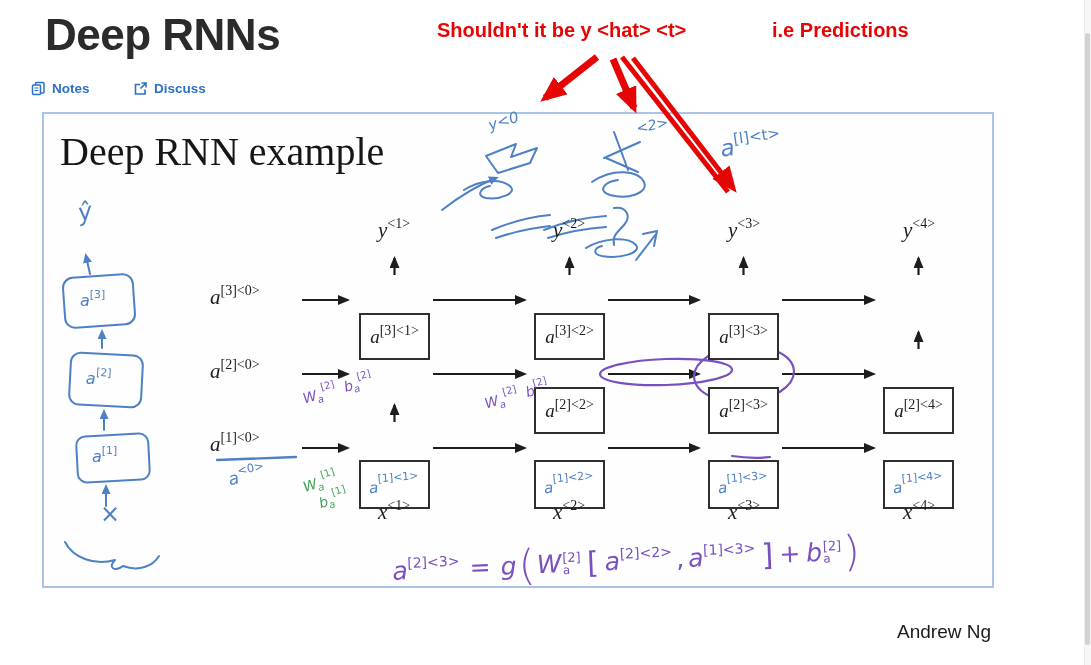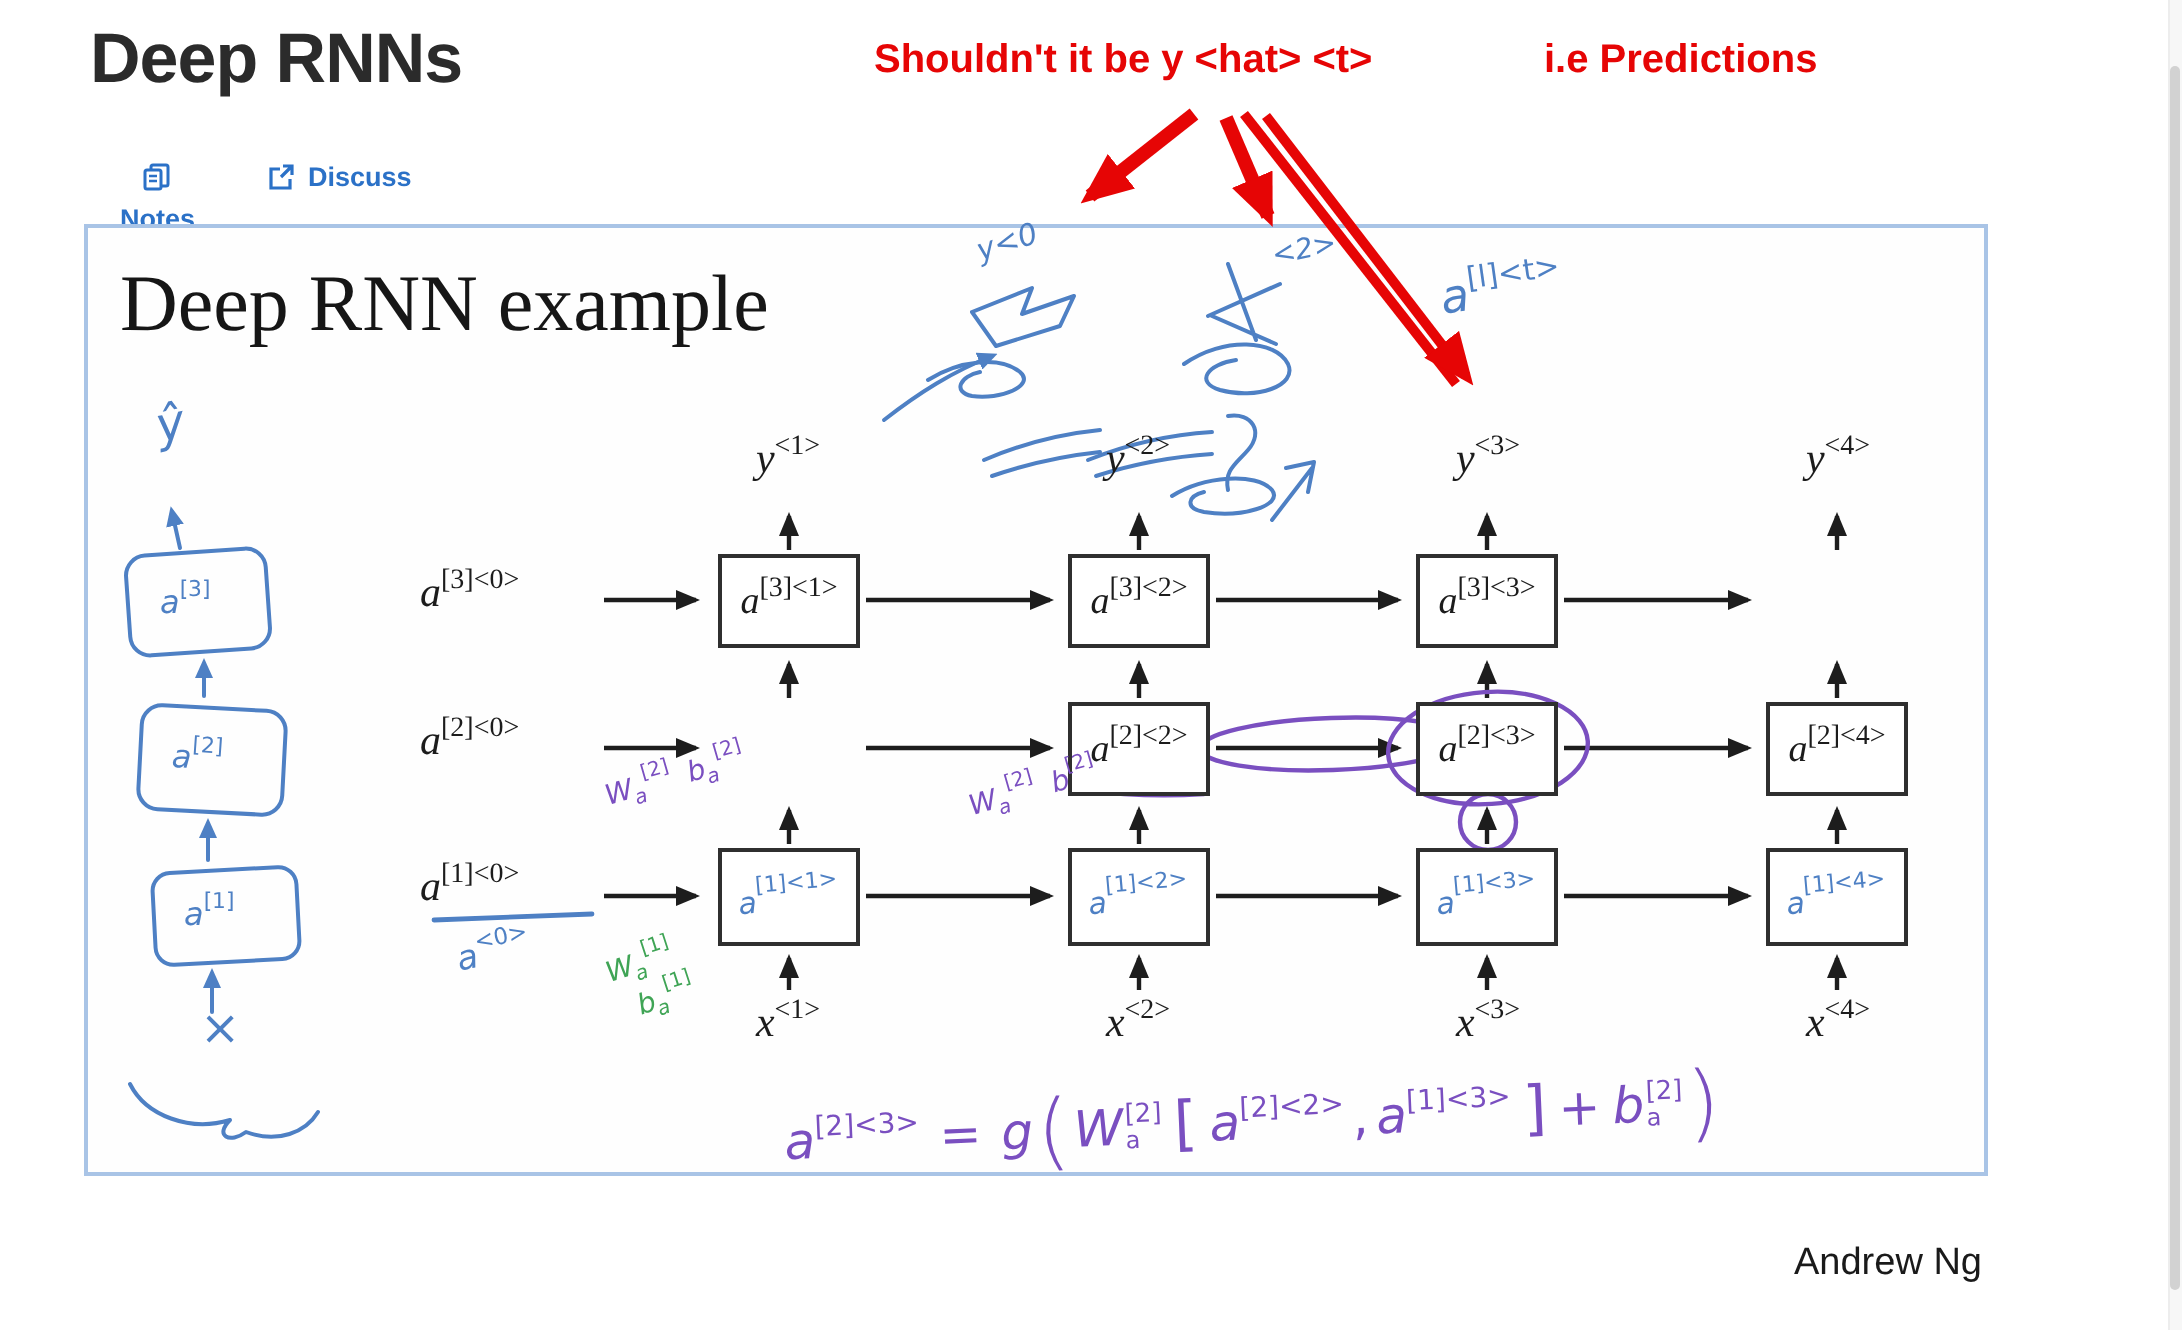--- a/index.html
+++ b/index.html
@@ -2,44 +2,44 @@
 <html><head>
 <meta charset="utf-8">
 <style>
   * { margin:0; padding:0; box-sizing:border-box; }
   html,body { width:1091px; height:665px; background:#ffffff; overflow:hidden;
               font-family:"Liberation Sans", sans-serif; }
   .abs { position:absolute; }
   #stage { position:relative; width:1091px; height:665px; background:#fff; }
 
   
-  #page-title { left:45px; top:10px; font-size:35px; font-weight:600; color:#2b2b2b; letter-spacing:-0.5px; }
+  #page-title { left:45px; top:10px; font-size:44px; font-weight:600; color:#2b2b2b; letter-spacing:-0.5px; }
   .toolbar-link { top:81px; display:flex; align-items:center; gap:6px; color:#2b71c7;
                   font-size:13.5px; font-weight:700; cursor:pointer; }
-  #link-notes { left:60px;flex-direction:column; }
+  #link-notes { left:31px; }
   #link-discuss { left:133px; }
 
   
   .red-note { top:19px; color:#e60505; font-size:20px; font-weight:700; white-space:nowrap; }
   #red-note-1 { left:437px; }
   #red-note-2 { left:772px; }
 
   
   #slide { left:42px; top:112px; width:952px; height:476px; background:#fefefe;
            border:2px solid #a9c4e6; }
   #slide-title { left:16px; top:14px; font-family:"Liberation Serif", serif;
                  font-size:40px; color:#161616; }
   #credit { left:853px; top:507px; font-size:19px; color:#1a1a1a; }
 
   
   .pm { font-family:"Liberation Serif", serif; color:#1c1c1c; font-size:21px; white-space:nowrap; }
   .pm i { font-style:italic; }
   .pm sup { font-size:14px; position:relative; top:-1px; vertical-align:super; }
   .cell { width:71px; border:2px solid #2f2f2f; background:#fff; display:flex;
-          align-items:center; justify-content:center; }
+          align-items:center; justify-content:center;margin-top:36px; }
   .r0 { top:163px; height:47px; } .r1 { top:237px; height:47px; } .r2 { top:310px; height:49px; }
   .c0 { left:315px; } .c1 { left:490px; } .c2 { left:664px;align-items:center; } .c3 { left:839px; }
   .initlabel { width:90px; left:166px; }
   .iolabel { transform:translateX(-50%); }
 
   
   .hand { font-family:"DejaVu Sans", sans-serif; font-style:italic; color:#4e80c4; white-space:nowrap; }
   .hand sup { font-style:normal; font-size:0.68em; position:relative; top:-2px; }
   .hand-cell { font-size:15px; transform:rotate(-5deg); }
   .hand-cell sup { font-size:11px; top:-4px; }

